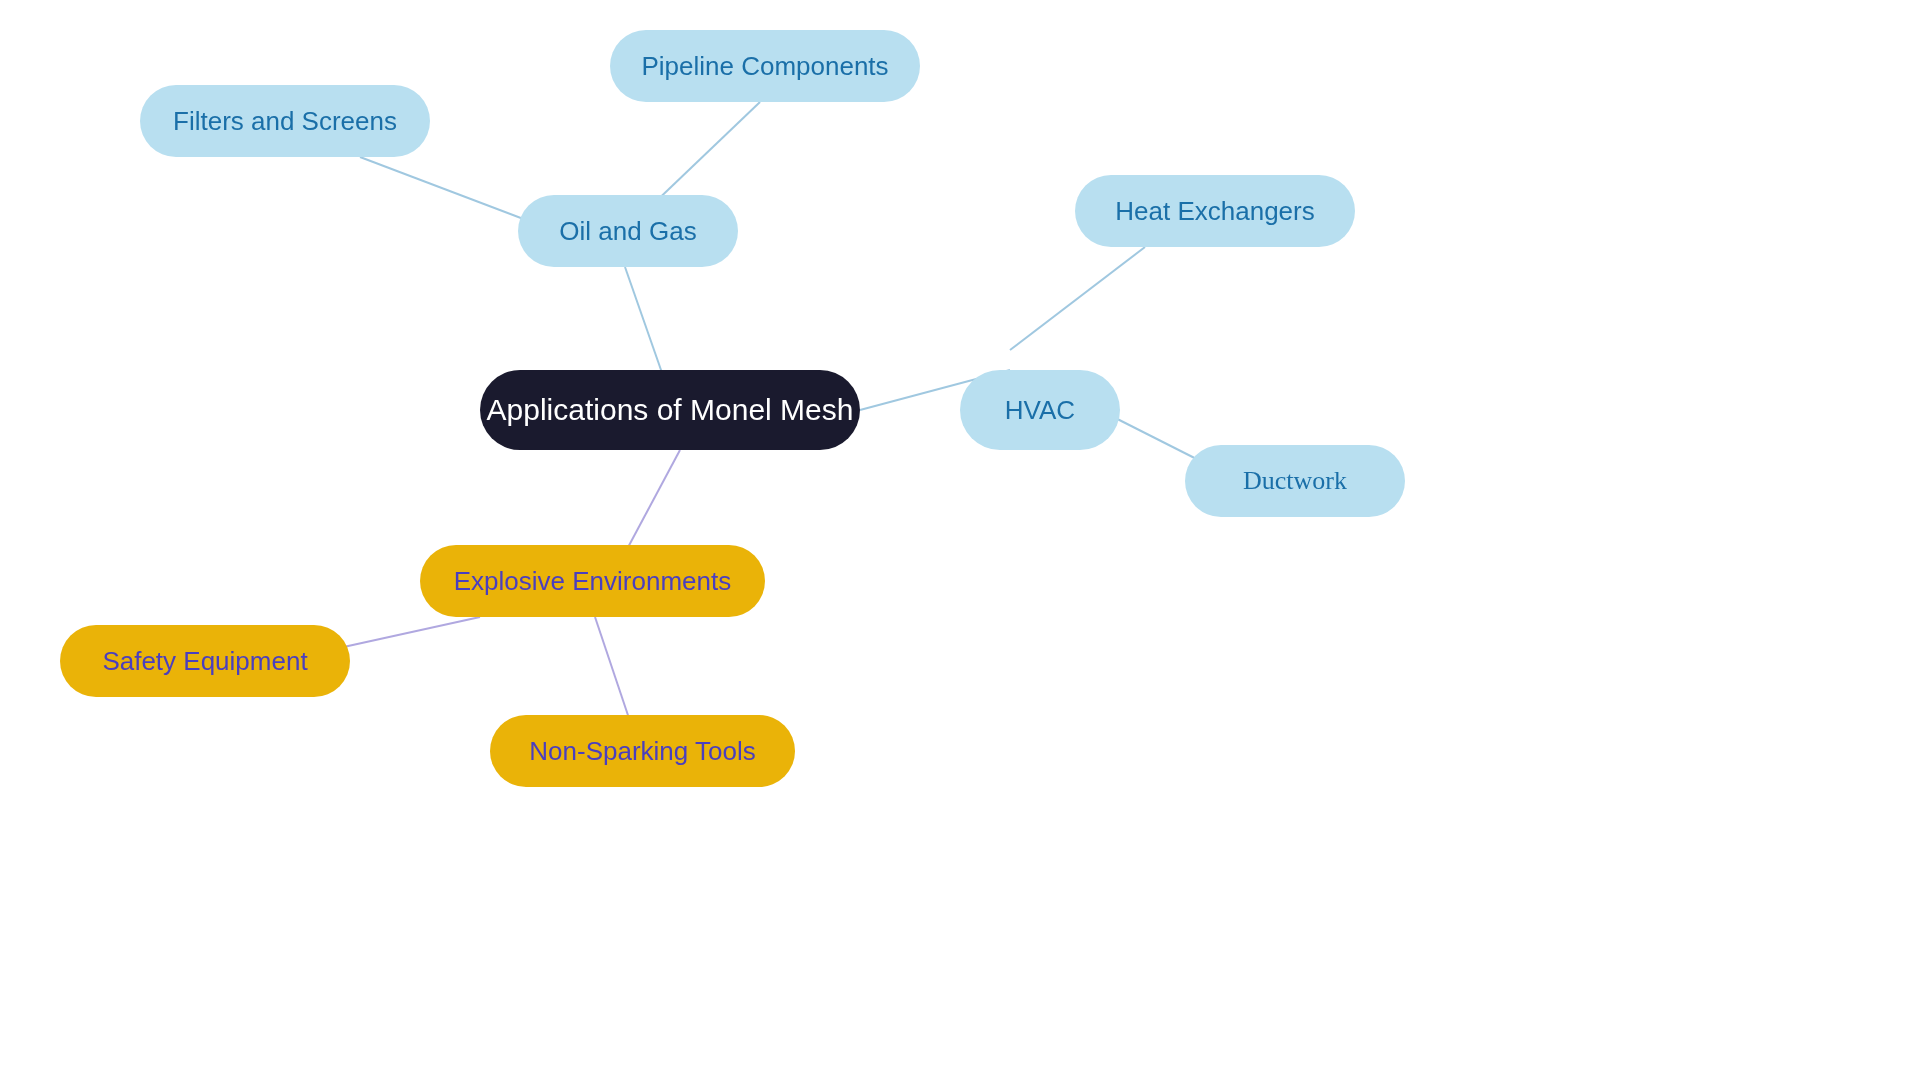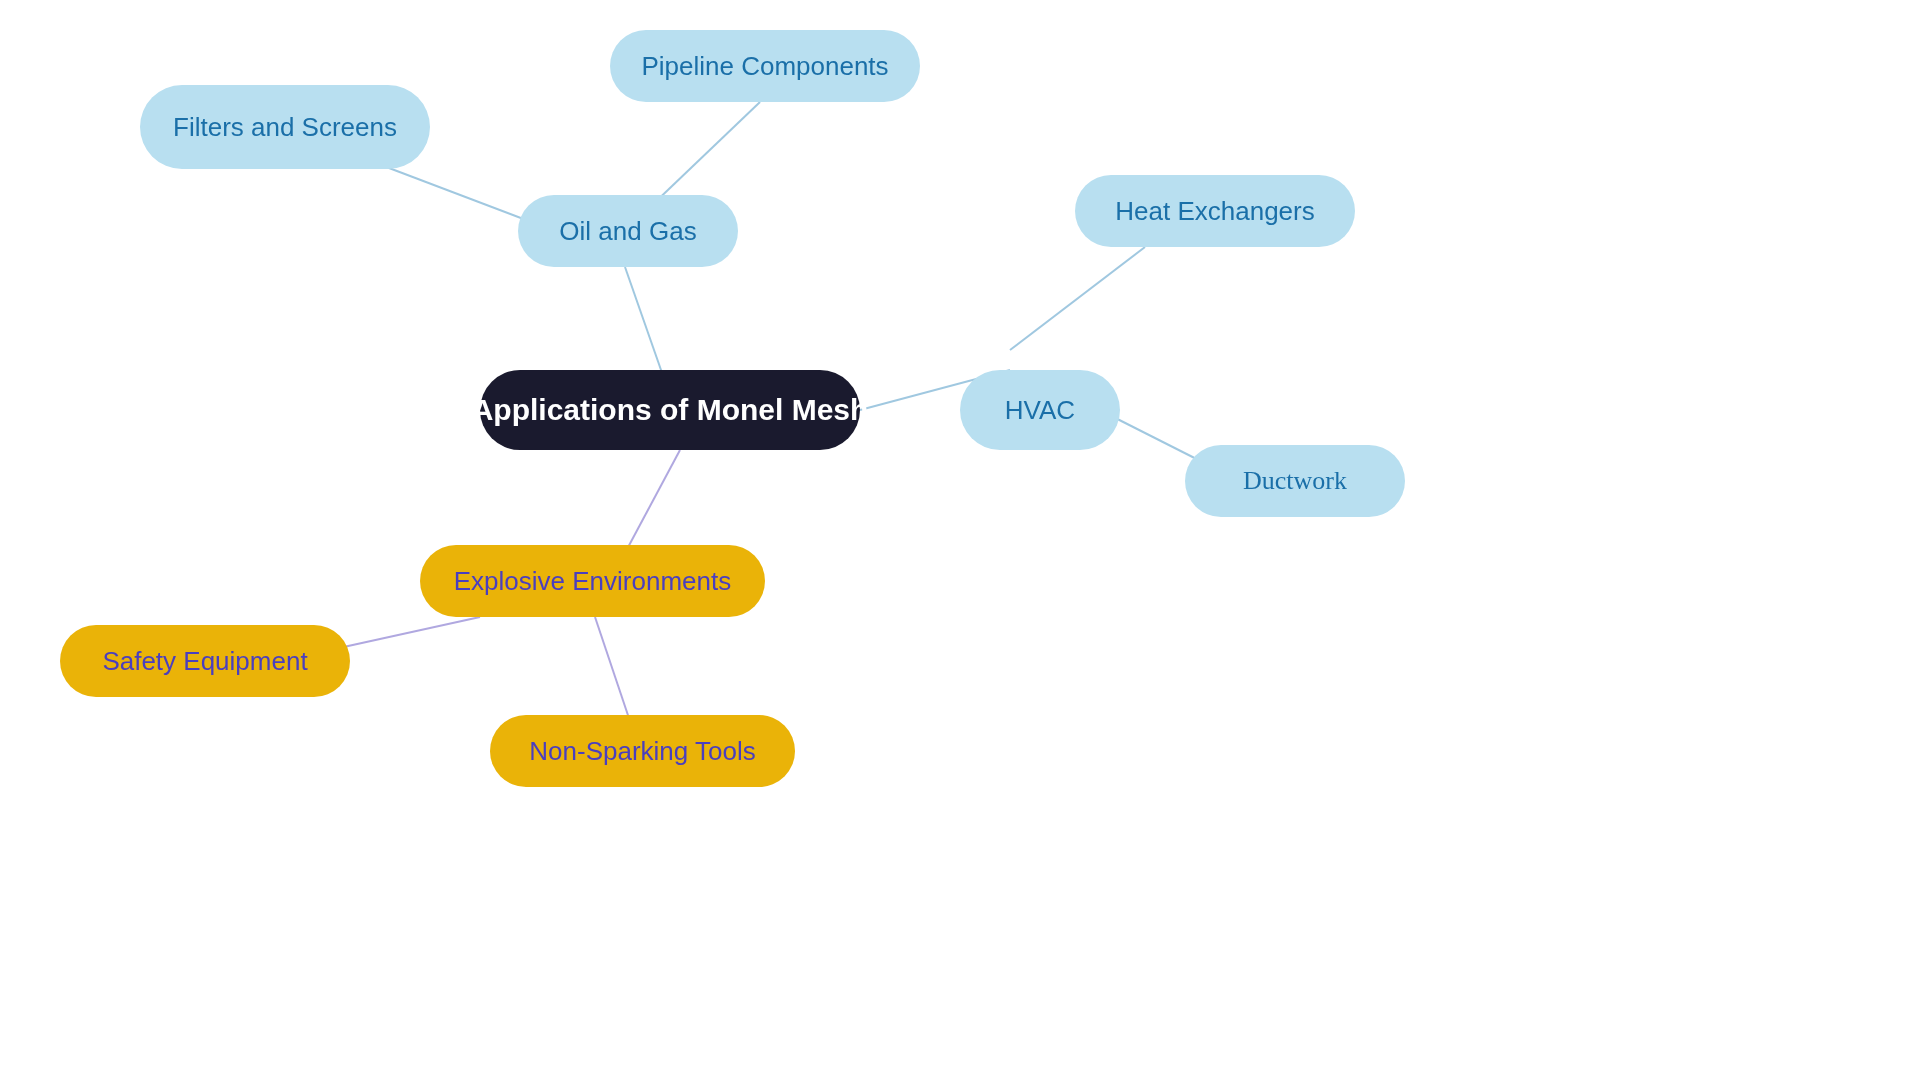--- a/index.html
+++ b/index.html
@@ -29,21 +29,21 @@
       z-index: 1;
       font-size: 26px;
       font-weight: 500;
       padding: 21px 36px;
       white-space: nowrap;
     }
     .node-center {
       background: #1a1a2e;
       color: #ffffff;
       font-size: 30px;
-      font-weight: 700;
+      font-weight: 400;
       border-radius: 50px;
       padding: 12px 60px;
     }
     .node-blue {
       background: #b8dff0;
       color: #1a6fa8;
       border: none;
     }
     .node-purple {
       background: #eab308;
@@ -74,21 +74,21 @@
 
   <line x1="595" y1="617" x2="640" y2="751" stroke="#b0a8e0" stroke-width="2"></line>
 </svg>
 
 <div class="node node-center" style="left: 480px; top: 370px; width: 380px; height: 80px;">Applications of Monel Mesh</div>
 
 <div class="node node-blue" style="left: 518px; top: 195px; width: 220px; height: 72px;">Oil and Gas</div>
 
 <div class="node node-blue" style="left: 610px; top: 30px; width: 310px; height: 72px;">Pipeline Components</div>
 
-<div class="node node-blue" style="left: 140px; top: 85px; width: 290px; height: 84px;">Filters and Screens</div>
+<div class="node node-blue" style="left: 140px; top: 85px; width: 290px; height: 72px;">Filters and Screens</div>
 
 <div class="node node-blue" style="left: 960px; top: 330px; width: 160px; height: 80px; margin-top: 40px;">HVAC</div>
 
 <div class="node node-blue" style="left: 1075px; top: 175px; width: 280px; height: 72px;">Heat Exchangers</div>
 
 <div class="node node-blue" style="left: 1185px; top: 445px; width: 220px; height: 72px; font-family: Liberation Serif, serif;">Ductwork</div>
 
 <div class="node node-purple" style="left: 420px; top: 545px; width: 345px; height: 72px;">Explosive Environments</div>
 
 <div class="node node-purple" style="left: 60px; top: 625px; width: 290px; height: 72px;">Safety Equipment</div>

